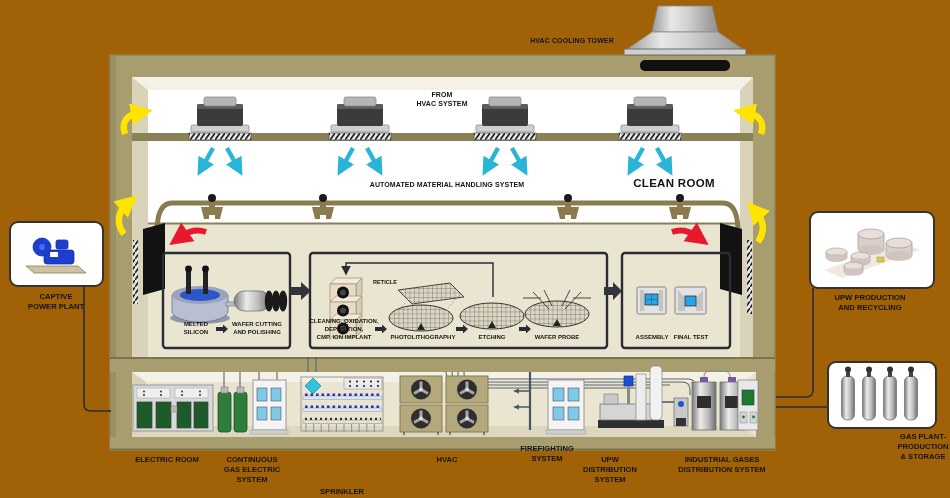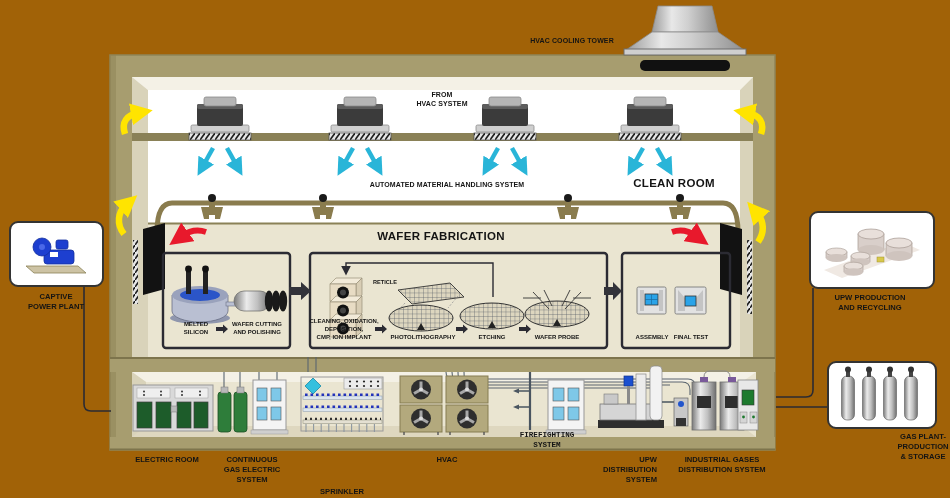--- a/index.html
+++ b/index.html
@@ -439,21 +439,20 @@
 
 <div class="lbl md" style="left:442px;top:90px;">
   <div>FROM</div>
   <div>HVAC SYSTEM</div>
 </div>
 
 <div class="lbl md" style="left:447px;top:180px;">AUTOMATED MATERIAL HANDLING SYSTEM</div>
 
 <div class="lbl lg" style="left:674px;top:176px;">CLEAN ROOM</div>
 
-<div class="lbl lg" style="left:441px;top:229px;">WAFER FABRICATION</div>
 
 <div class="lbl sm" style="left:196px;top:321px;">
   <div>MELTED</div>
   <div>SILICON</div>
 </div>
 <div class="lbl sm" style="left:257px;top:321px;">
   <div>WAFER CUTTING</div>
   <div>AND POLISHING</div>
 </div>
 <div class="lbl sm" style="left:344px;top:318px;">
@@ -476,25 +475,25 @@
   <div>GAS ELECTRIC</div>
   <div>SYSTEM</div>
 </div>
 <div class="lbl fac" style="left:342px;top:455px;margin-top:32px;">
   <div>SPRINKLER</div>
   <div>SYSTEM</div>
 </div>
 <div class="lbl fac" style="left:447px;top:455px;">
   <div>HVAC</div>
 </div>
-<div class="lbl fac" style="left:547px;top:430px;font-family:Liberation Mono, monospace;">
+<div class="lbl fac" style="left:547px;top:444px;">
   <div>FIREFIGHTING</div>
   <div>SYSTEM</div>
 </div>
-<div class="lbl fac" style="left:630px;top:455px;text-align:right;">
+<div class="lbl fac" style="left:610px;top:455px;">
   <div>UPW</div>
   <div>DISTRIBUTION</div>
   <div>SYSTEM</div>
 </div>
 <div class="lbl fac" style="left:722px;top:455px;">
   <div>INDUSTRIAL GASES</div>
   <div>DISTRIBUTION SYSTEM</div>
 </div>
 
 <div class="lbl fac" style="left:56px;top:292px;">

